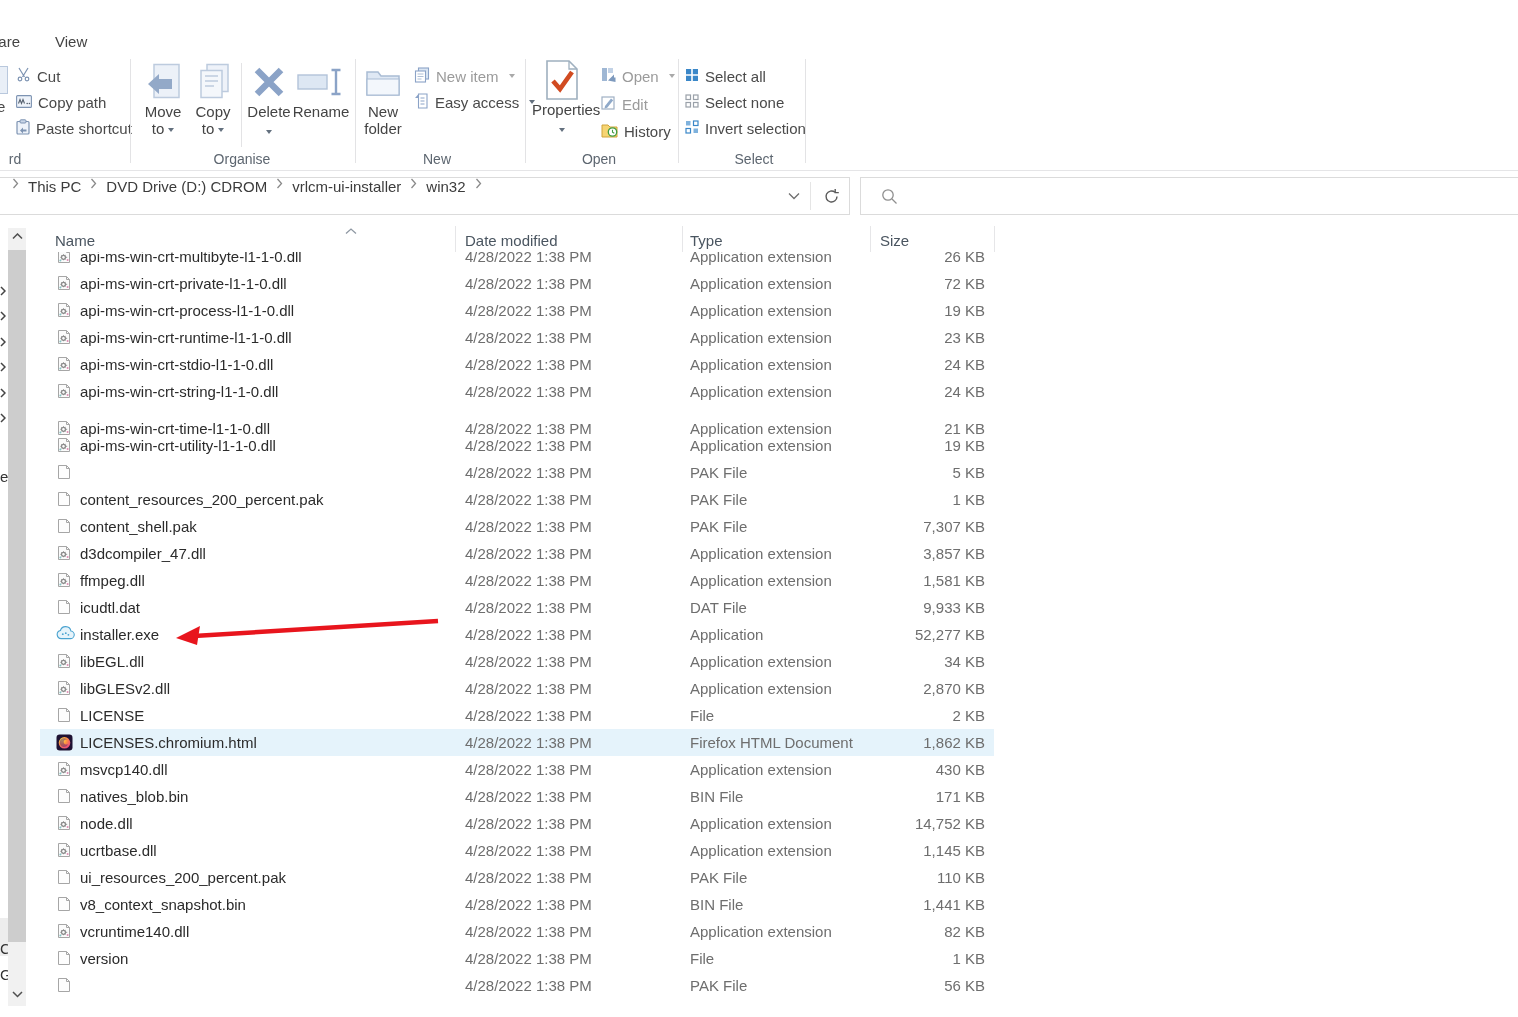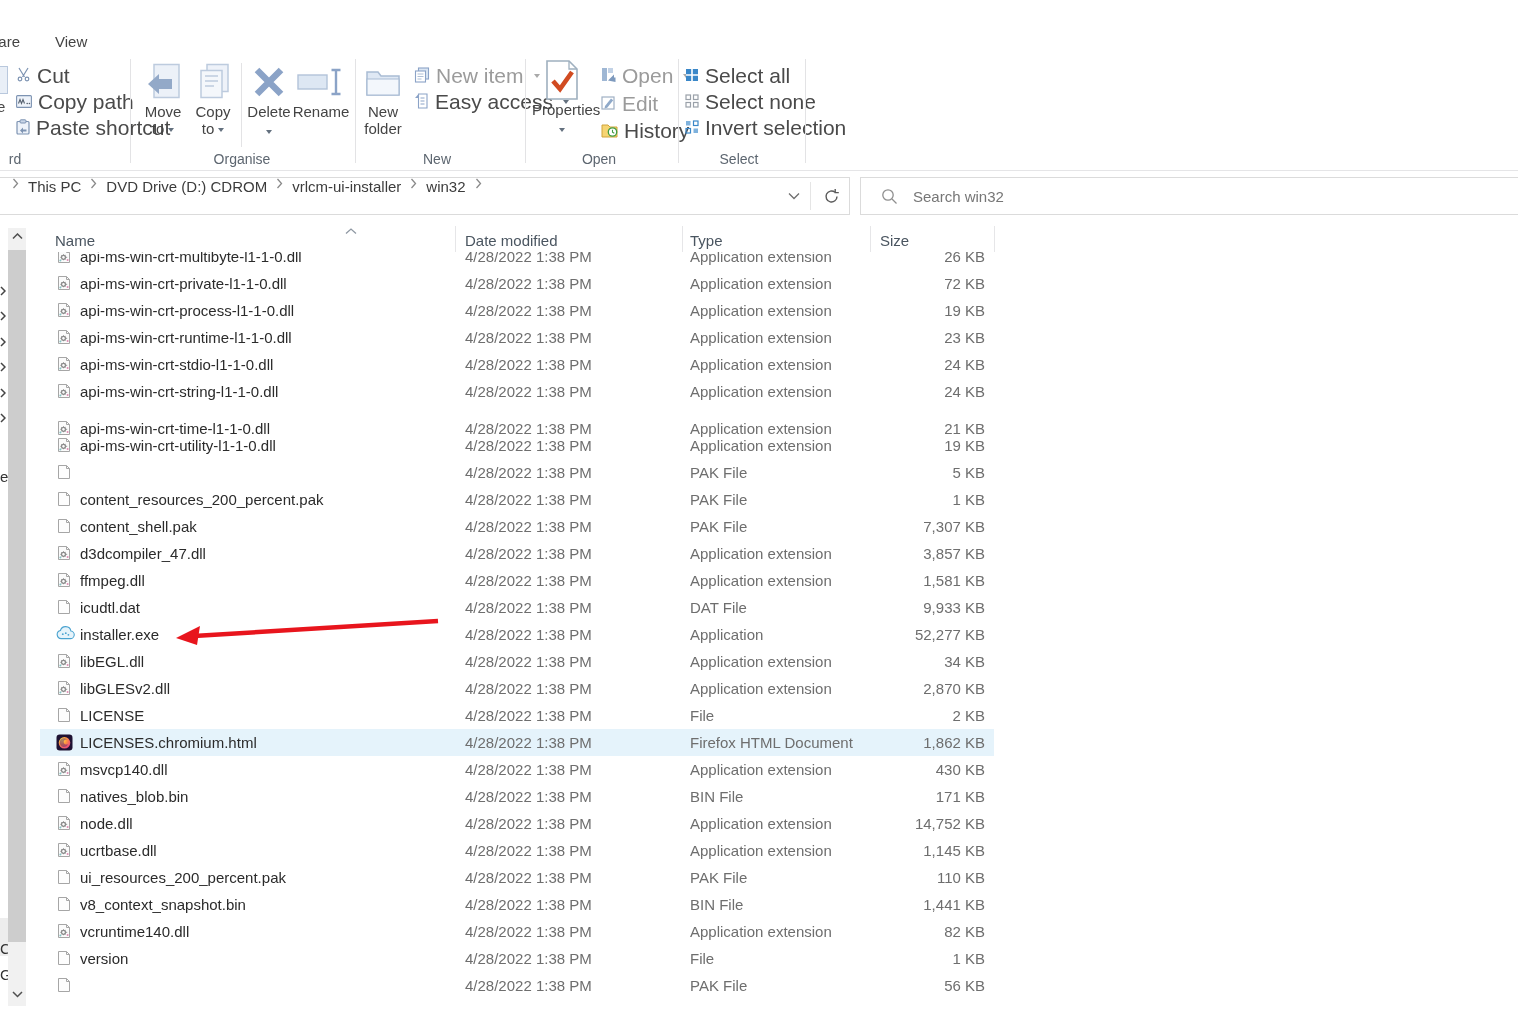--- a/index.html
+++ b/index.html
@@ -11,21 +11,21 @@
 
   
   .tab{position:absolute;top:33px;font-size:15px;color:#444;white-space:nowrap}
 
   
   #ribbon{position:absolute;left:0;top:57px;width:1518px;height:113px;background:#fff;border-bottom:1px solid #e5e5e7}
   .gdiv{position:absolute;top:2px;height:104px;width:1px;background:#e3e3e5}
   .gdiv.inner{top:6px;height:84px}
   .glabel{position:absolute;top:94px;width:100px;text-align:center;font-size:14px;color:#5d6670;white-space:nowrap}
   .sbtn{position:absolute;display:flex;align-items:center;gap:6px;height:20px;white-space:nowrap;color:#4a4a4a}
-  .sbtn .lbl{font-size:21px}
+  .sbtn .lbl{font-size:15px}
   .sbtn .lbl.dis{color:#9b9b9b}
   .lbtn{position:absolute;text-align:center}
   .licon{display:flex;align-items:center;justify-content:center;height:40px}
   .llabel{margin-top:1px;line-height:17px;font-size:15px;color:#444}
   .caret{display:inline-block;width:0;height:0;border-left:3.5px solid transparent;border-right:3.5px solid transparent;border-top:4px solid #63707e;margin-left:4px;vertical-align:2px}
   .caret.dis{border-top-color:#a9a9a9}
   .caret-row{margin-top:2px}
   .sliver{position:absolute;left:-6px;top:9px;width:12px;height:26px;background:#e9eff7;border:1px solid #b9c8dd}
   .frag{position:absolute;white-space:nowrap;color:#4a4a4a}
 
@@ -249,21 +249,21 @@
     <span><svg width="14" height="14" viewBox="0 0 14 14">
           <rect x="1" y="1" width="4.5" height="4.5" fill="#7fb2dd"></rect>
           <rect x="8.5" y="8.5" width="4.5" height="4.5" fill="#7fb2dd"></rect>
           <g fill="none" stroke="#3a87c8" stroke-width="1.2">
             <rect x="8.5" y="1" width="4.5" height="4.5"></rect>
             <rect x="1" y="8.5" width="4.5" height="4.5"></rect>
           </g>
         </svg></span>
     <span class="lbl">Invert selection</span>
   </div>
-  <div class="glabel" style="left:689px">Select</div>
+  <div class="glabel" style="left:704px">Select</div>
 
   <div class="gdiv" style="left:805px"></div>
 </div>
 
 <div class="addr-box">
   <div class="breadcrumb">
       <svg class="bc-chev" width="7" height="11" viewBox="0 0 7 11">
         <polyline points="1.5,1 5.5,5.5 1.5,10" fill="none" stroke="#8a8a8a" stroke-width="1.3"></polyline>
       </svg>
       <span class="bc-item">This PC</span>
@@ -294,21 +294,20 @@
   <svg width="17" height="17" viewBox="0 0 17 17">
       <path d="M14 8.5a5.5 5.5 0 1 1-2-4.25" fill="none" stroke="#5a5a5a" stroke-width="1.4"></path>
       <path d="M12.2 1v3.6h3.6" fill="none" stroke="#5a5a5a" stroke-width="1.4"></path>
     </svg>
 </div>
 <div class="search-box">
   <svg width="17" height="17" viewBox="0 0 17 17">
       <circle cx="7" cy="7" r="5.2" fill="none" stroke="#8f8f8f" stroke-width="1.3"></circle>
       <path d="M11 11l4.5 4.5" stroke="#8f8f8f" stroke-width="1.3"></path>
     </svg>
-  <input type="text" placeholder="Search win32" style="">
 </div>
 
 <div id="list-header">
   <span class="sort-caret"><svg width="12" height="7" viewBox="0 0 12 7">
         <polyline points="1,5.5 6,1 11,5.5" fill="none" stroke="#8f98a3" stroke-width="1.3"></polyline>
       </svg></span>
   <span class="hlabel" style="left:55px">Name</span>
   <span class="hlabel" style="left:465px">Date modified</span>
   <span class="hlabel" style="left:690px">Type</span>
   <span class="hlabel" style="left:880px">Size</span>

